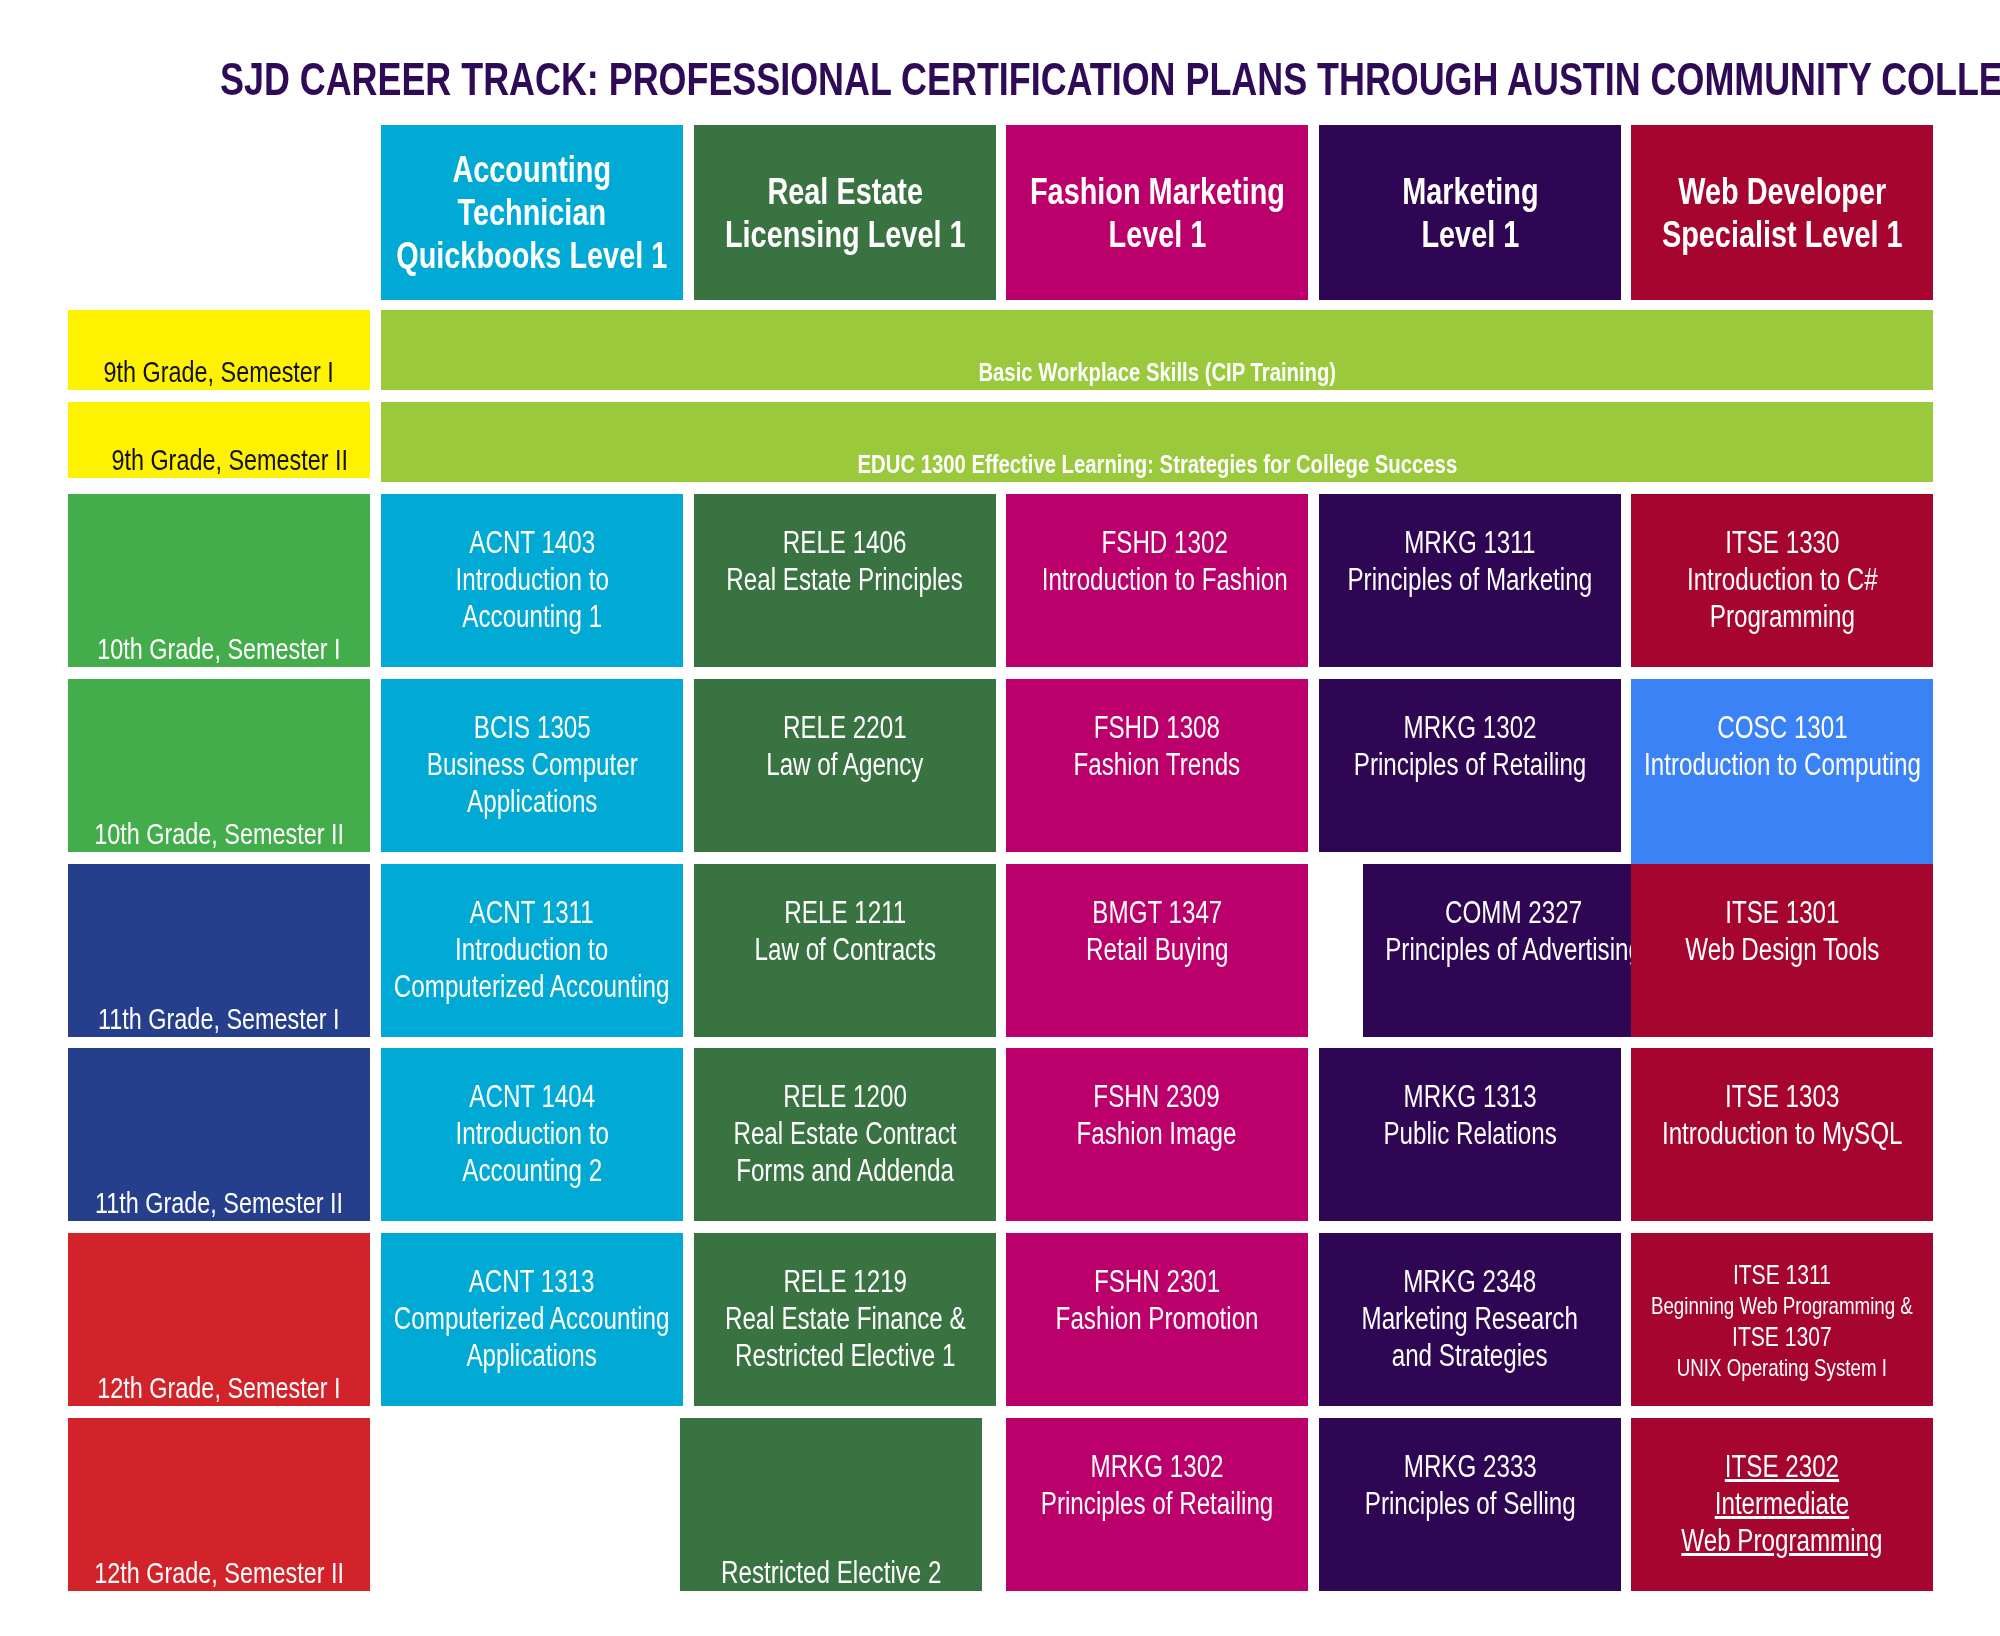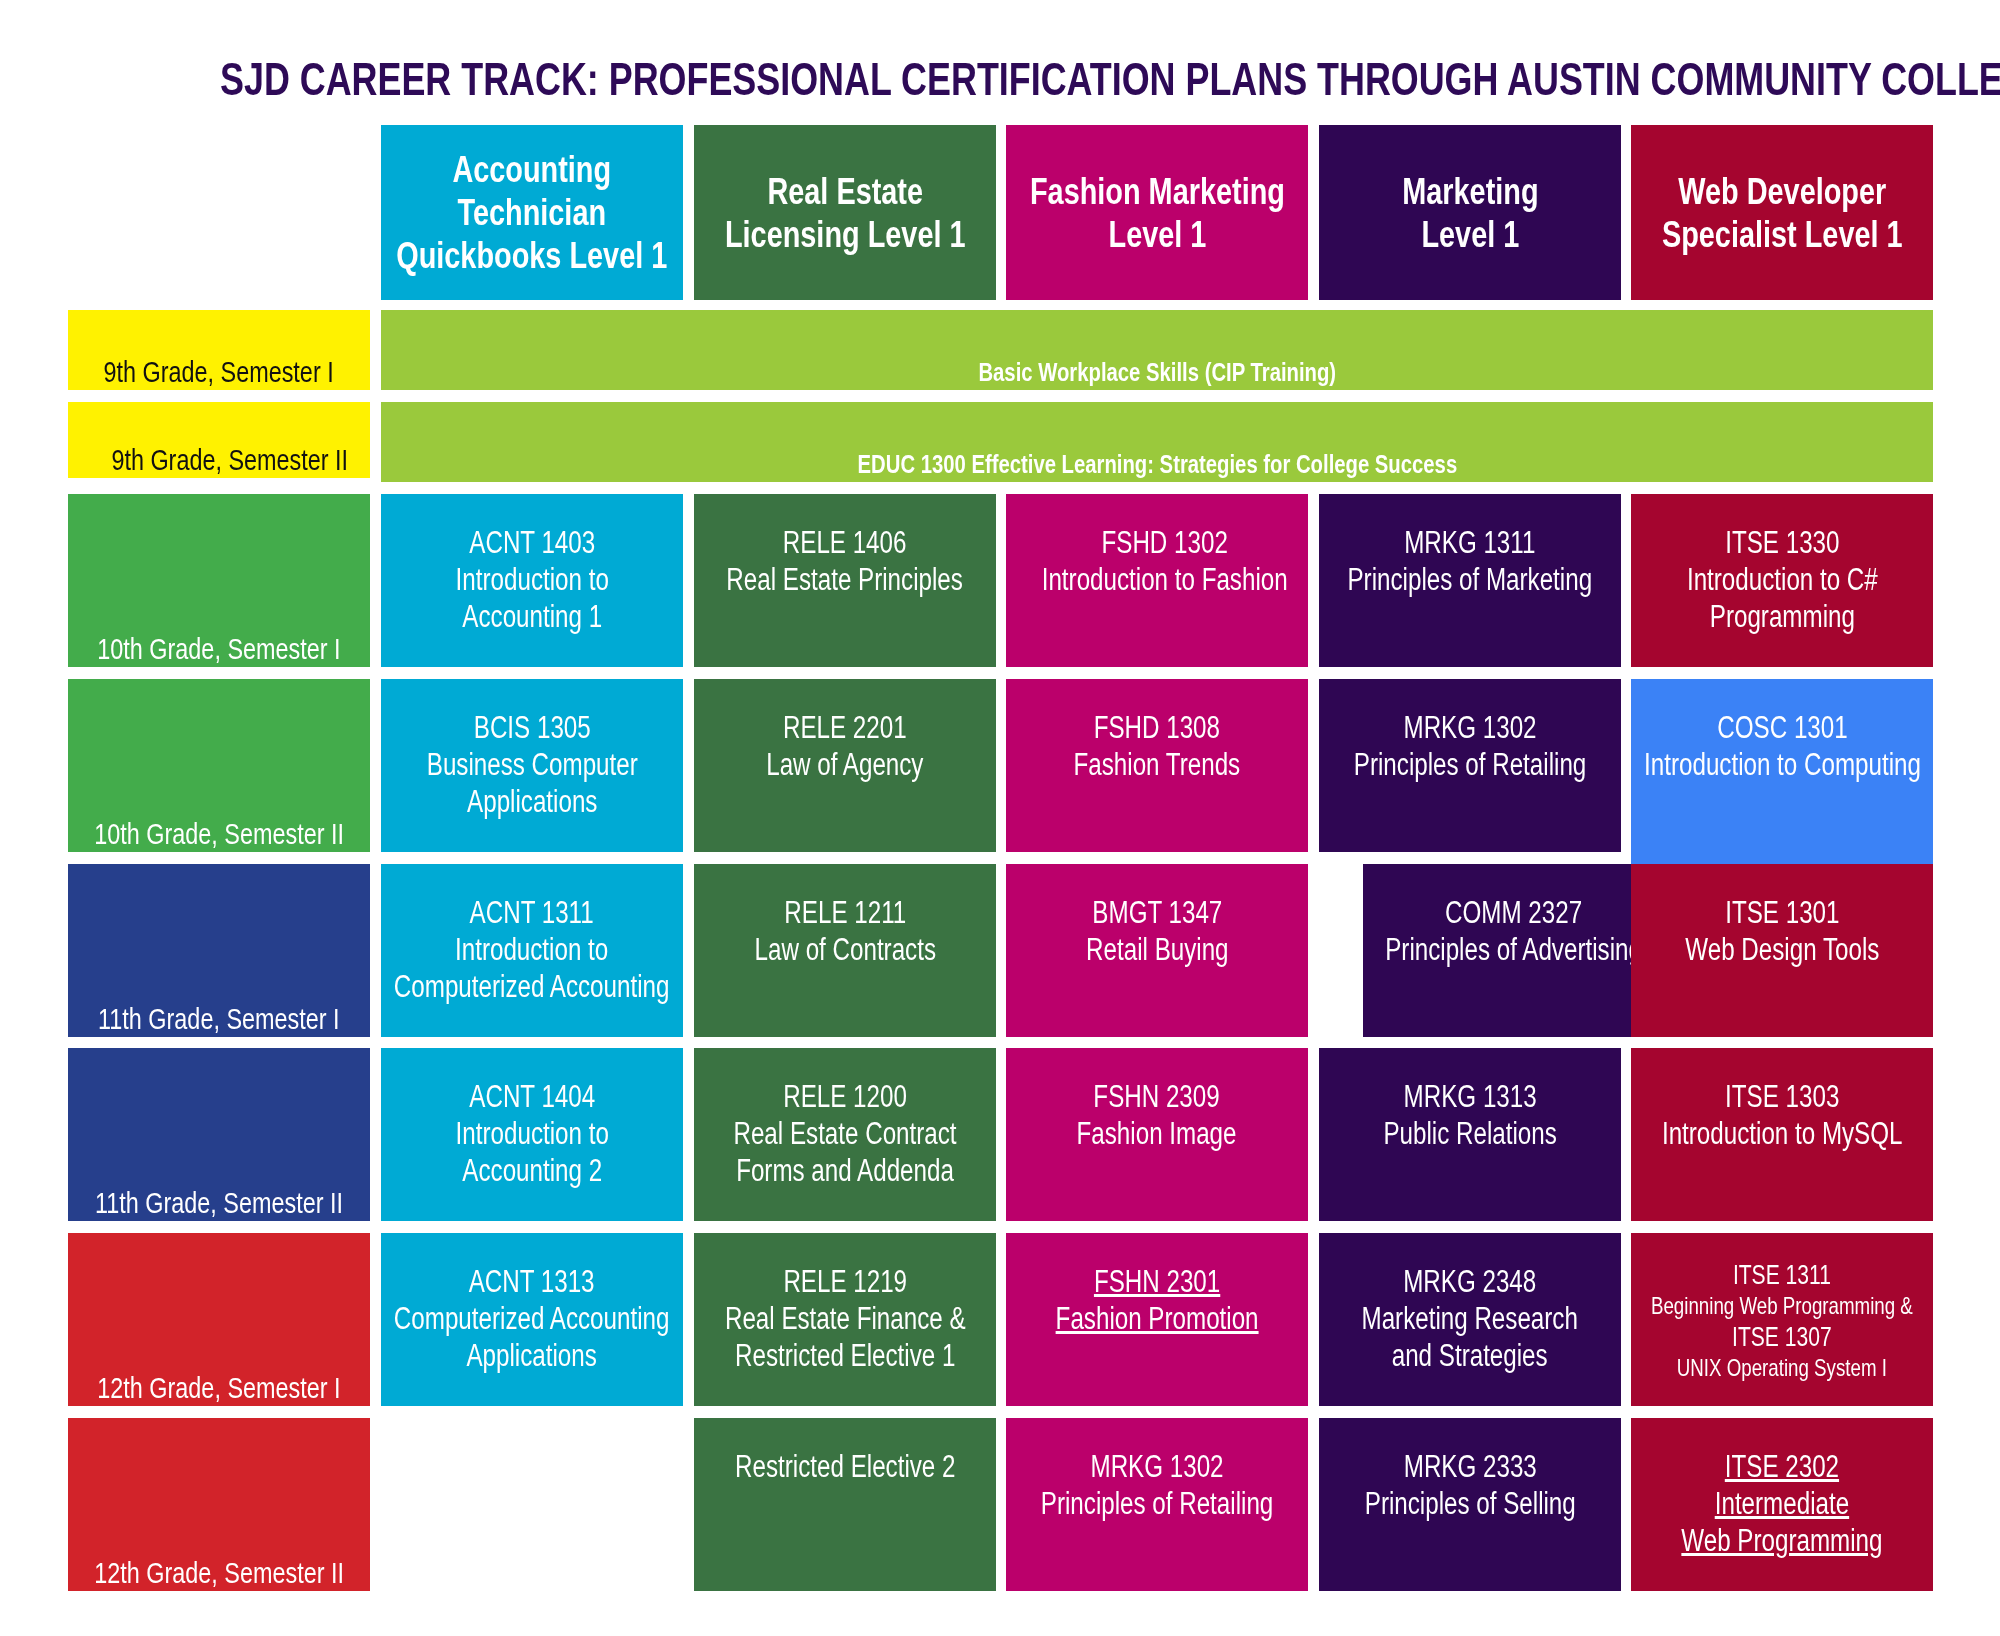--- a/index.html
+++ b/index.html
@@ -227,21 +227,21 @@
       <span class="line">Applications</span>
     </div>
 </div>
 <div class="cell course" style="left:694px;top:1233px;width:302px;height:173px;background:#3a7342;">
   <div class="inner">
       <span class="line">RELE 1219</span>
       <span class="line">Real Estate Finance &amp;</span>
       <span class="line">Restricted Elective 1</span>
     </div>
 </div>
-<div class="cell course" style="left:1006px;top:1233px;width:302px;height:173px;background:#bb006b;text-decoration:underline;">
+<div class="cell course" style="left:1006px;top:1233px;width:302px;height:173px;background:#bb006b;">
   <div class="inner">
       <span class="line">FSHN 2301</span>
       <span class="line">Fashion Promotion</span>
     </div>
 </div>
 <div class="cell course" style="left:1319px;top:1233px;width:302px;height:173px;background:#2f0653;">
   <div class="inner">
       <span class="line">MRKG 2348</span>
       <span class="line">Marketing Research</span>
       <span class="line">and Strategies</span>
@@ -249,21 +249,21 @@
 </div>
 <div class="cell course small" style="left:1631px;top:1233px;width:302px;height:173px;background:#a5052f;">
   <div class="inner">
       <span class="line">ITSE 1311</span>
       <span class="line line2">Beginning Web Programming &amp;</span>
       <span class="line">ITSE 1307</span>
       <span class="line line2">UNIX Operating System I</span>
     </div>
 </div>
 
-<div class="cell course" style="left:694px;top:1418px;width:302px;height:173px;background:#3a7342;">
+<div class="cell course" style="left:680px;top:1418px;width:302px;height:173px;background:#3a7342;justify-content:flex-end;">
   <div class="inner">
       <span class="line">Restricted Elective 2</span>
     </div>
 </div>
 <div class="cell course" style="left:1006px;top:1418px;width:302px;height:173px;background:#bb006b;">
   <div class="inner">
       <span class="line">MRKG 1302</span>
       <span class="line">Principles of Retailing</span>
     </div>
 </div>

